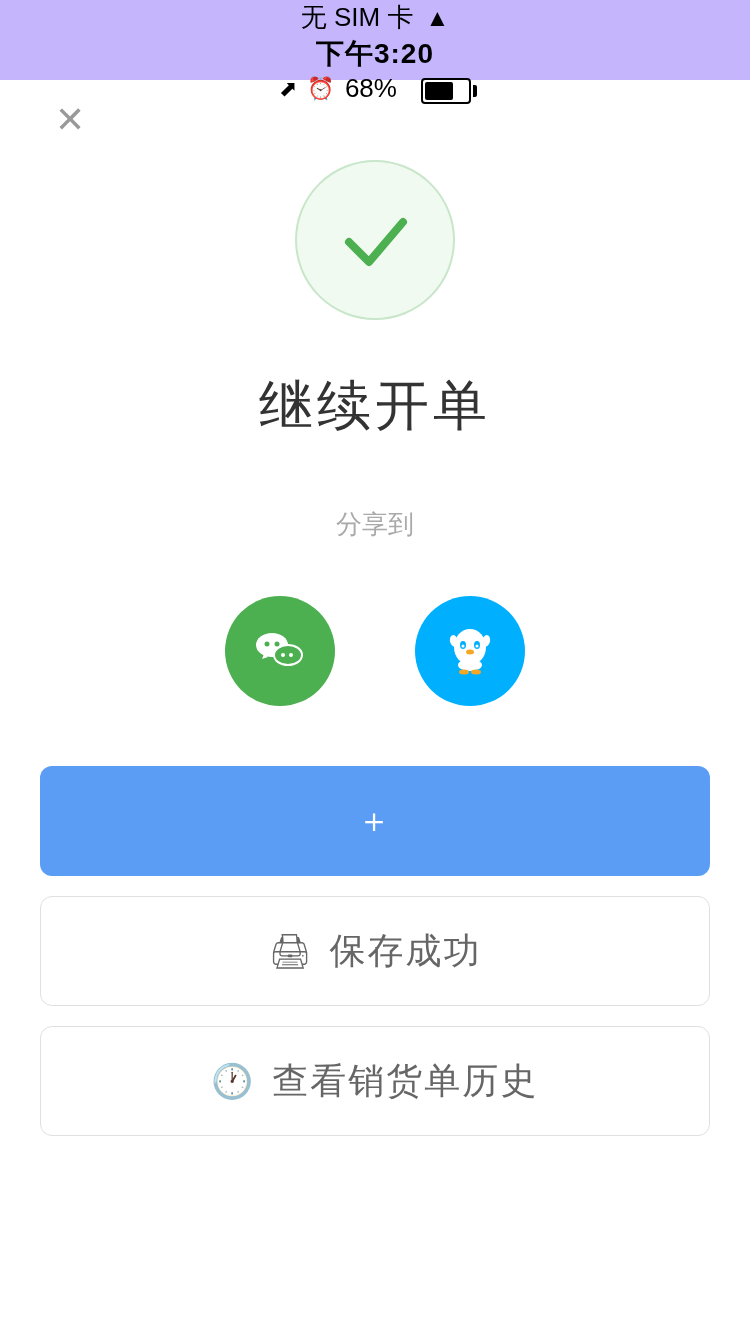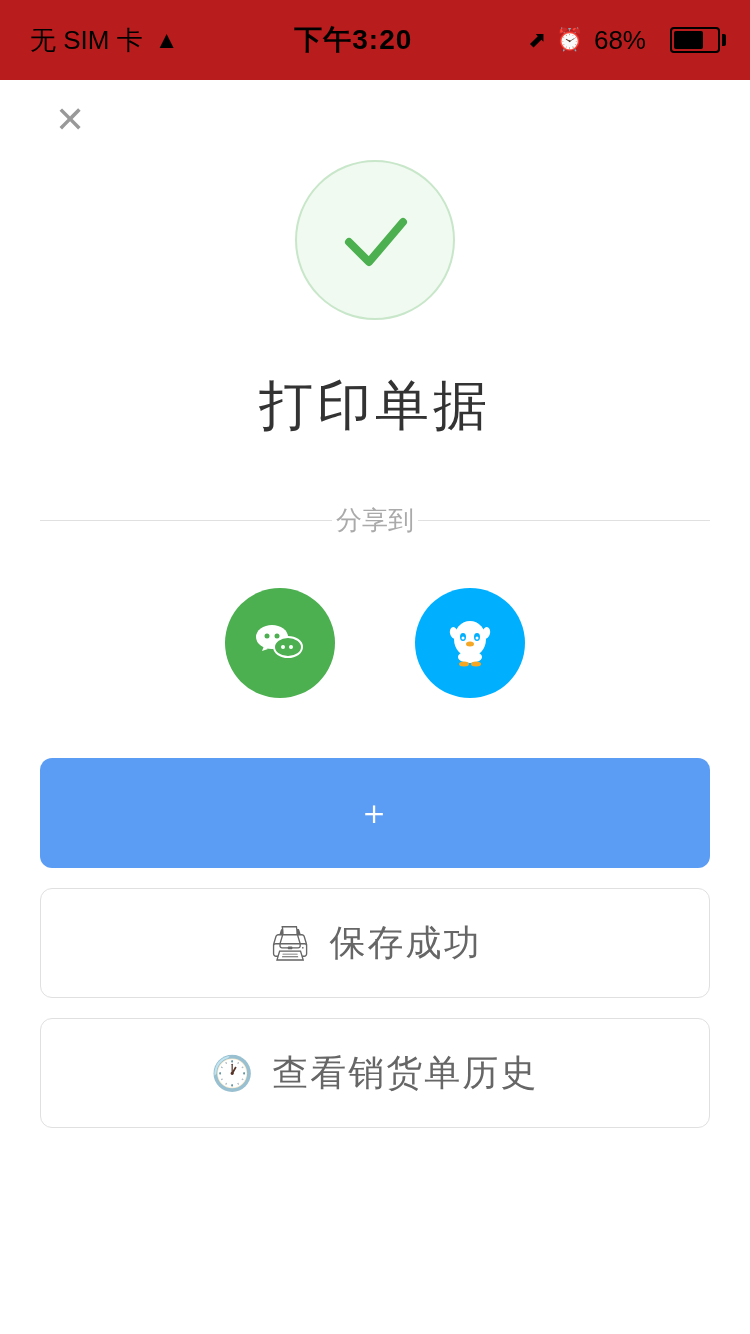--- a/index.html
+++ b/index.html
@@ -18,21 +18,22 @@
     }
 
     
     .status-bar {
       width: 100%;
       height: 80px;
       display: flex;
       align-items: center;
       justify-content: space-between;
       padding: 0 30px;
-      background: #b91c1c;
+      background: #c4b5fd;
+      flex-direction: column;
     }
 
     .status-left {
       display: flex;
       align-items: center;
       gap: 12px;
       font-size: 26px;
       color: #000;
       font-weight: 500;
     }
@@ -52,21 +53,21 @@
       display: flex;
       align-items: center;
       gap: 10px;
       font-size: 26px;
       color: #000;
       font-weight: 500;
     }
 
     .battery-container {
       display: flex;
-      align-items: center;
+      align-items: flex-end;
       gap: 24px;
     }
 
     .battery-icon {
       width: 50px;
       height: 26px;
       border: 2px solid #000;
       border-radius: 4px;
       position: relative;
       display: flex;
@@ -154,20 +155,21 @@
       width: 100%;
       padding: 0 40px;
       margin-bottom: 60px;
     }
 
     .share-divider-row {
       display: flex;
       align-items: center;
       gap: 4px;
       margin-bottom: 50px;
+      flex-direction: column;
     }
 
     .share-divider-line {
       flex: 1;
       height: 1px;
       background: #e0e0e0;
     }
 
     .share-label {
       font-size: 26px;
@@ -279,21 +281,21 @@
 </div>
 
 <div class="main-content">
 
   <div class="success-circle">
     <svg class="checkmark-svg" viewBox="0 0 80 80" fill="none" xmlns="http://www.w3.org/2000/svg">
       <polyline points="14,42 34,62 68,22" stroke="#4caf50" stroke-width="8" stroke-linecap="round" stroke-linejoin="round" fill="none"></polyline>
     </svg>
   </div>
 
-  <div class="success-title">打印单据</div>
+  <div class="success-title">继续开单</div>
 
   <div class="share-section">
     <div class="share-divider-row">
       <div class="share-divider-line"></div>
       <span class="share-label">分享到</span>
       <div class="share-divider-line"></div>
     </div>
     <div class="share-icons-row">
 
       <div class="share-icon-btn share-icon-wechat">

